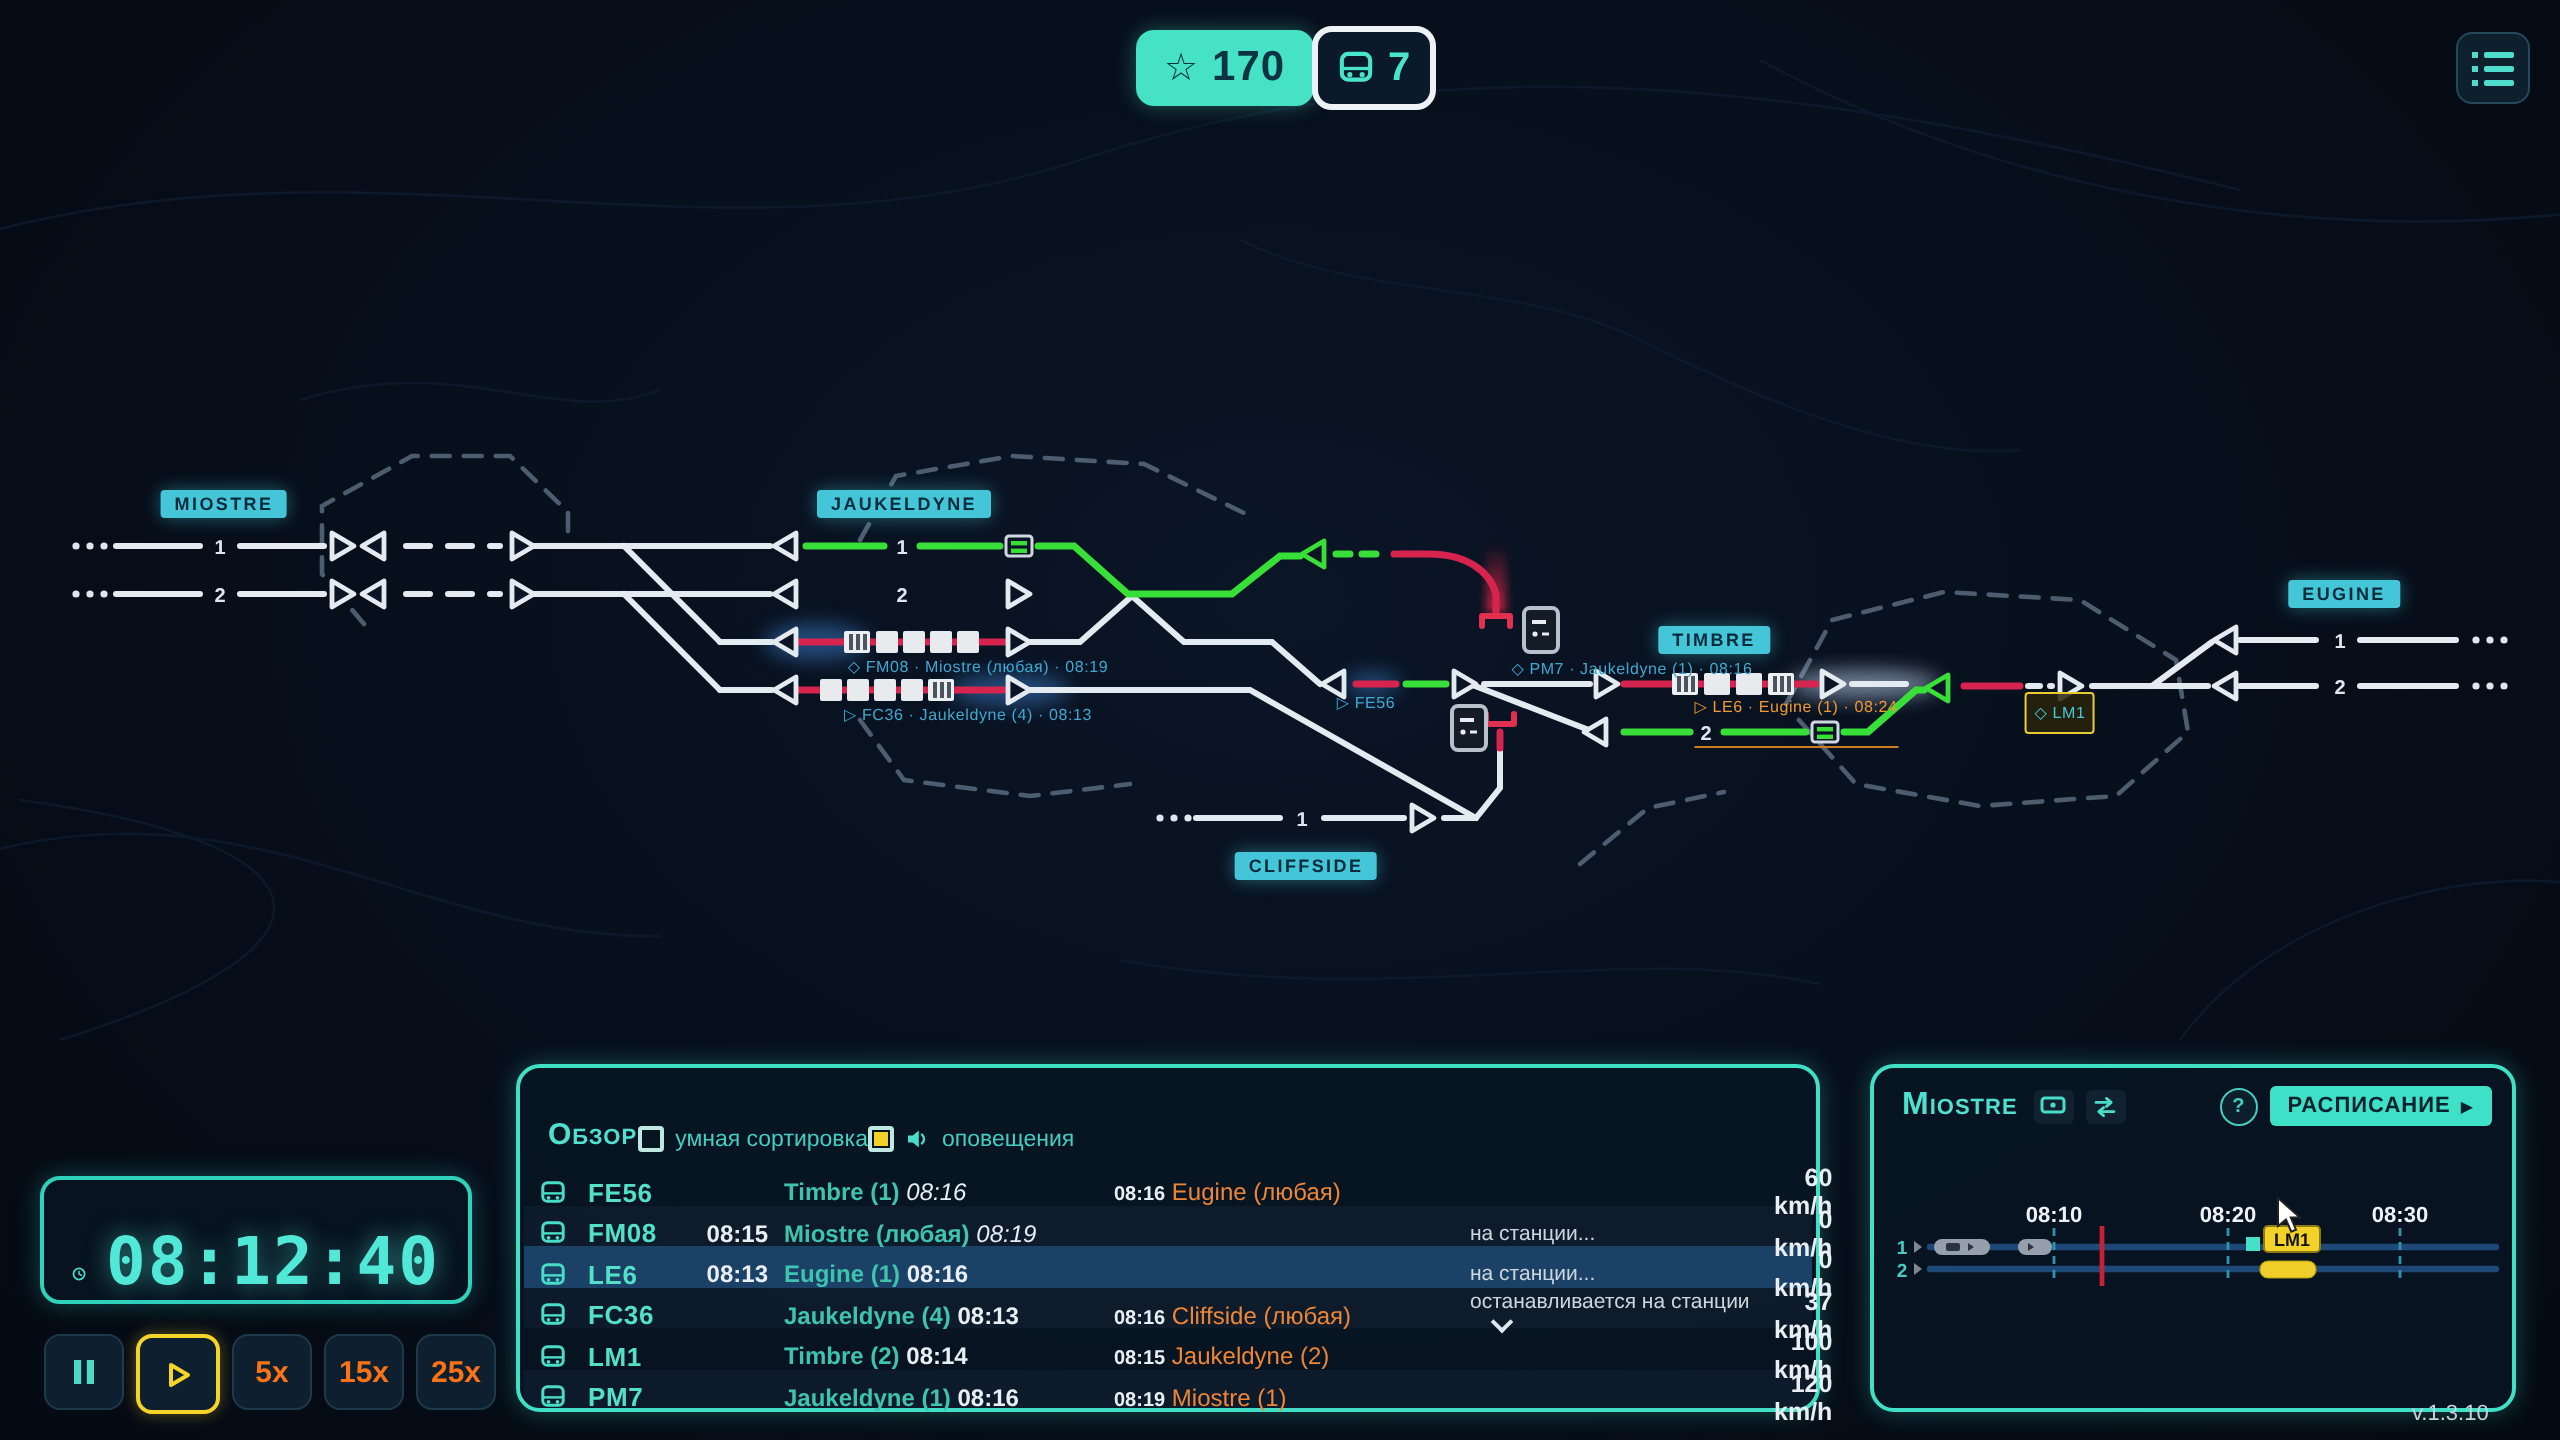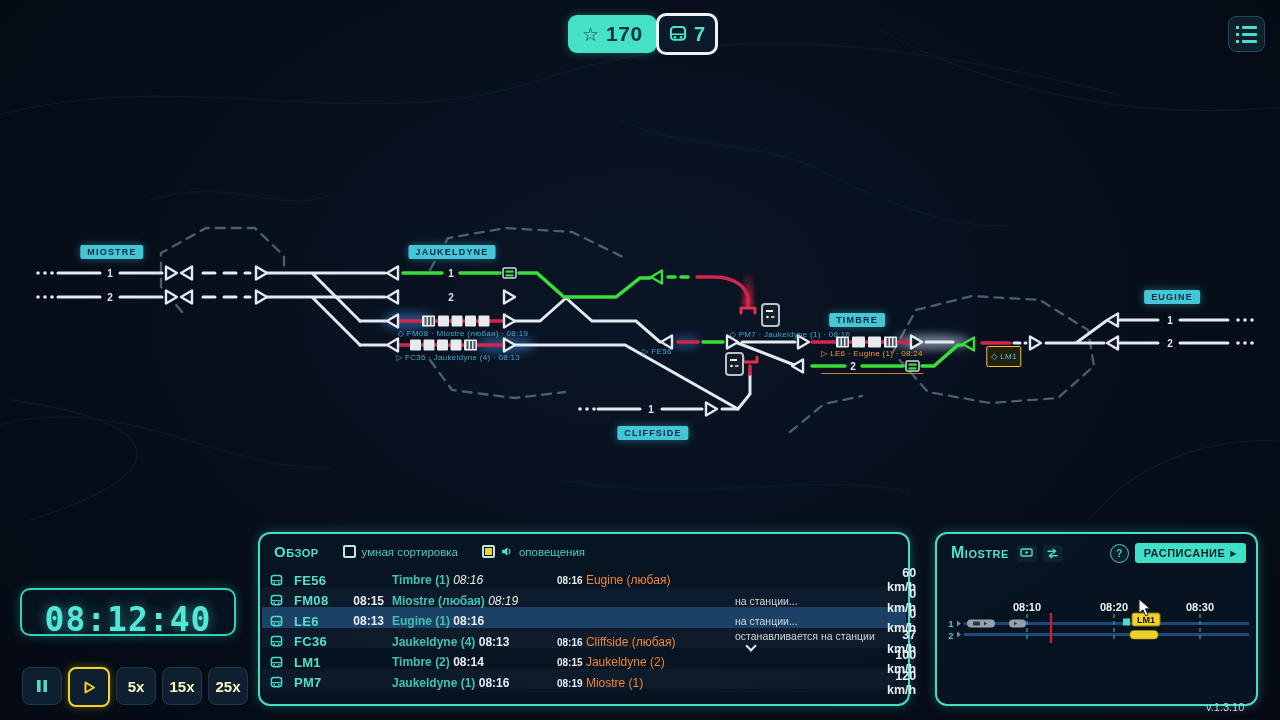--- a/index.html
+++ b/index.html
@@ -22,44 +22,44 @@
     background:#0e202e;border:1px solid #24485c;display:flex;flex-direction:column;justify-content:center;gap:4px;padding:0 7px;box-sizing:border-box;}
   .menu-row{display:flex;align-items:center;gap:3px}
   .menu-row .dot{width:3px;height:3px;background:#4fdccc}
   .menu-row .bar{height:3px;flex:1;background:#4fdccc;border-radius:1px}
 
   
   .stn-badge{position:absolute;transform:translateX(-50%);background:#45c6d8;color:#062b3a;
     font-size:9px;font-weight:bold;letter-spacing:1.2px;text-transform:uppercase;
     padding:2px 7px;border-radius:2px;box-shadow:0 0 9px rgba(70,200,220,.45);white-space:nowrap;}
   .tlabel{position:absolute;transform:translateX(-50%);font-size:8px;letter-spacing:.3px;
-    color:#3fa9cf;white-space:nowrap;text-align:center;}
+    color:#3fa9cf;white-space:nowrap;text-align:center;margin-left:26px;}
   .tlabel.orange{color:#f09930}
   .tlabel.orange span{border-bottom:1px solid #c97f22;padding-bottom:15px}
   .tlabel.boxed{border:1px solid #e8cc30;background:rgba(40,36,10,.85);color:#46c8d8;
     padding:5px 4px;border-radius:2px;}
 
   
-  .clock-panel{position:absolute;left:20px;top:588px;width:216px;height:48px;border:2px solid #2fd0bc;
-    border-radius:10px;background:rgba(8,20,32,.9);display:flex;align-items:center;gap:10px;padding:0 14px;
-    box-sizing:border-box;box-shadow:0 0 12px rgba(47,208,188,.3);flex-direction:column;}
+  .clock-panel{position:absolute;left:20px;top:588px;width:216px;height:64px;border:2px solid #2fd0bc;
+    border-radius:10px;background:rgba(8,20,32,.9);display:flex;align-items:flex-end;gap:10px;padding:0 14px;
+    box-sizing:border-box;box-shadow:0 0 12px rgba(47,208,188,.3);}
   .clock-time{font-family:"DejaVu Sans Mono",monospace;font-size:33px;font-weight:bold;color:#52e8d8;
     letter-spacing:1px;text-shadow:0 0 12px rgba(80,230,215,.55);}
   .speed-bar{position:absolute;left:22px;top:667px;display:flex;gap:6px;}
   .sp-btn{width:38px;height:36px;border-radius:8px;background:#0e2030;border:1px solid #1c3a4c;
-    display:flex;align-items:center;justify-content:center;color:#fef9c3;font-size:15px;font-weight:bold;}
+    display:flex;align-items:center;justify-content:center;color:#f97316;font-size:15px;font-weight:bold;}
   .sp-btn.play{border:2px solid #f5d42a;box-shadow:0 0 8px rgba(245,212,42,.35);}
 
   
   .panel{position:absolute;border:2px solid #3fe0c6;border-radius:12px;background:rgba(8,20,34,.93);
     box-shadow:0 0 12px rgba(60,220,200,.3);box-sizing:border-box;}
 
   
   #overview-panel{left:258px;top:532px;width:652px;height:174px;}
-  .ov-head{display:flex;align-items:center;gap:24px;padding:9px 14px 4px;}
+  .ov-head{display:flex;align-items:flex-end;padding:9px 14px 4px;margin-top:16px;}
   .ov-title{font-size:15px;font-weight:bold;color:#4fe0d0;font-variant:small-caps;letter-spacing:.5px}
   .chk{display:flex;align-items:center;gap:6px;color:#46ccc0;font-size:11.5px;}
   .chk .box{width:13px;height:13px;border:2px solid #bfe8e0;border-radius:2px;box-sizing:border-box;
     display:flex;align-items:center;justify-content:center;}
   .chk .box .inner{width:7px;height:7px;background:#f2d228;}
   #overview-rows{padding:2px 2px}
   .ov-row{display:grid;grid-template-columns:24px 54px 44px 165px 178px 152px 1fr;
     align-items:center;height:20.5px;font-size:12px;color:#e8eef2;padding:0 8px;}
   .ov-row:nth-child(even){background:rgba(130,170,215,.055)}
   .ov-row.selected{background:#1c4166}

